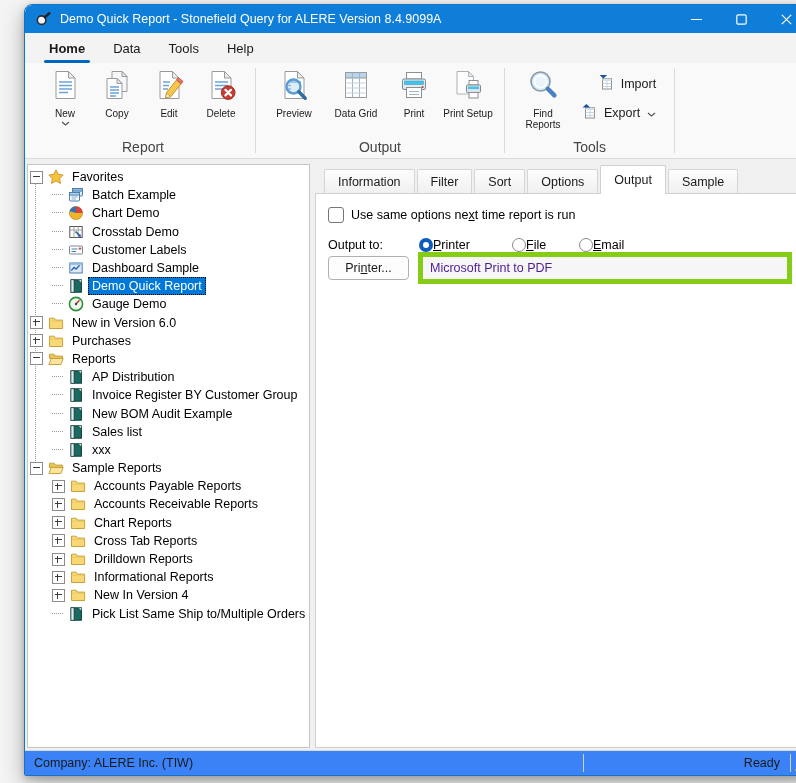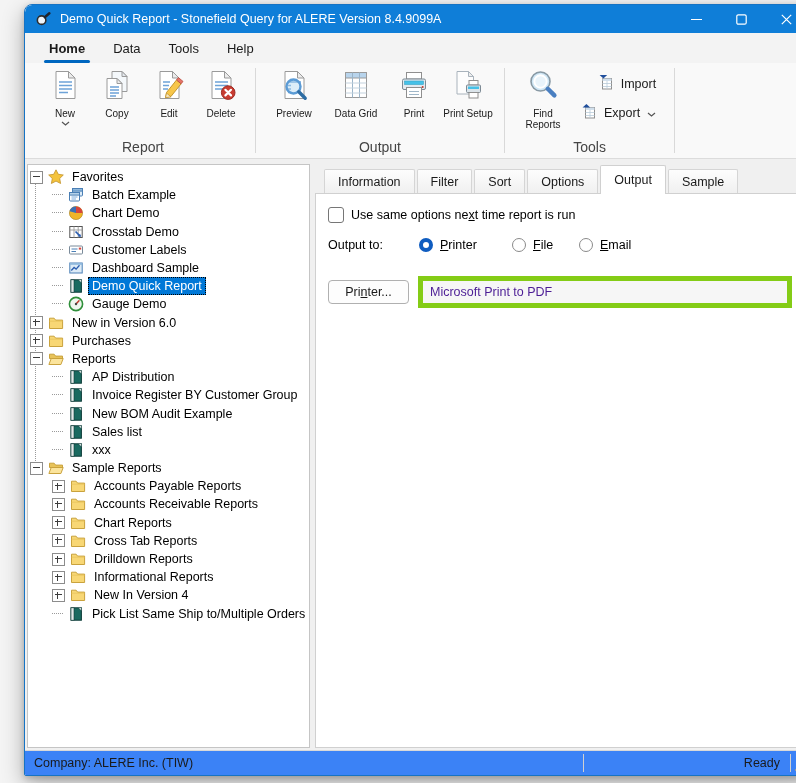--- a/index.html
+++ b/index.html
@@ -75,23 +75,23 @@
   }
   .tab.active{
     height:28px;background:#fff;border:1px solid #d0d0d0;border-bottom:none;margin-bottom:-1px;
   }
   .tab-body{
     flex:1;background:#fff;border:1px solid #d0d0d0;position:relative;z-index:1;
     padding:13px 12px 0 12px;font-size:12.5px;color:#000;
   }
   .check-row{display:flex;align-items:center;gap:7px;margin-bottom:15px;}
   .checkbox{width:14px;height:14px;flex:none;border:1px solid #767676;border-radius:3px;background:#fff;}
-  .output-row{display:flex;align-items:center;margin-bottom:24px;}
+  .output-row{display:flex;align-items:center;margin-bottom:0;}
   .output-label{width:91px;flex:none;}
-  .radio-opt{display:flex;align-items:center;gap:7px;flex:none;}
+  .radio-opt{display:flex;align-items:center;flex:none;}
   .radio-opt.w1{width:93px;} .radio-opt.w2{width:67px;}
   .radio{width:14px;height:14px;flex:none;border-radius:50%;border:1px solid #8a8a8a;background:#fff;box-sizing:border-box;}
   .radio.selected{border:4.5px solid #0f5cc0;}
   .printer-row{display:flex;align-items:center;}
   .btn{
     height:24px;width:81px;flex:none;background:#fdfdfd;border:1px solid #b0b0b0;border-radius:4px;
     font-size:12.5px;font-family:inherit;color:#1a1a1a;display:flex;align-items:center;justify-content:center;cursor:default;
   }
   .field{
     height:22px;flex:1;margin-left:9px;margin-right:2px;background:#f6f6f6;border:5px solid #84cc16;

